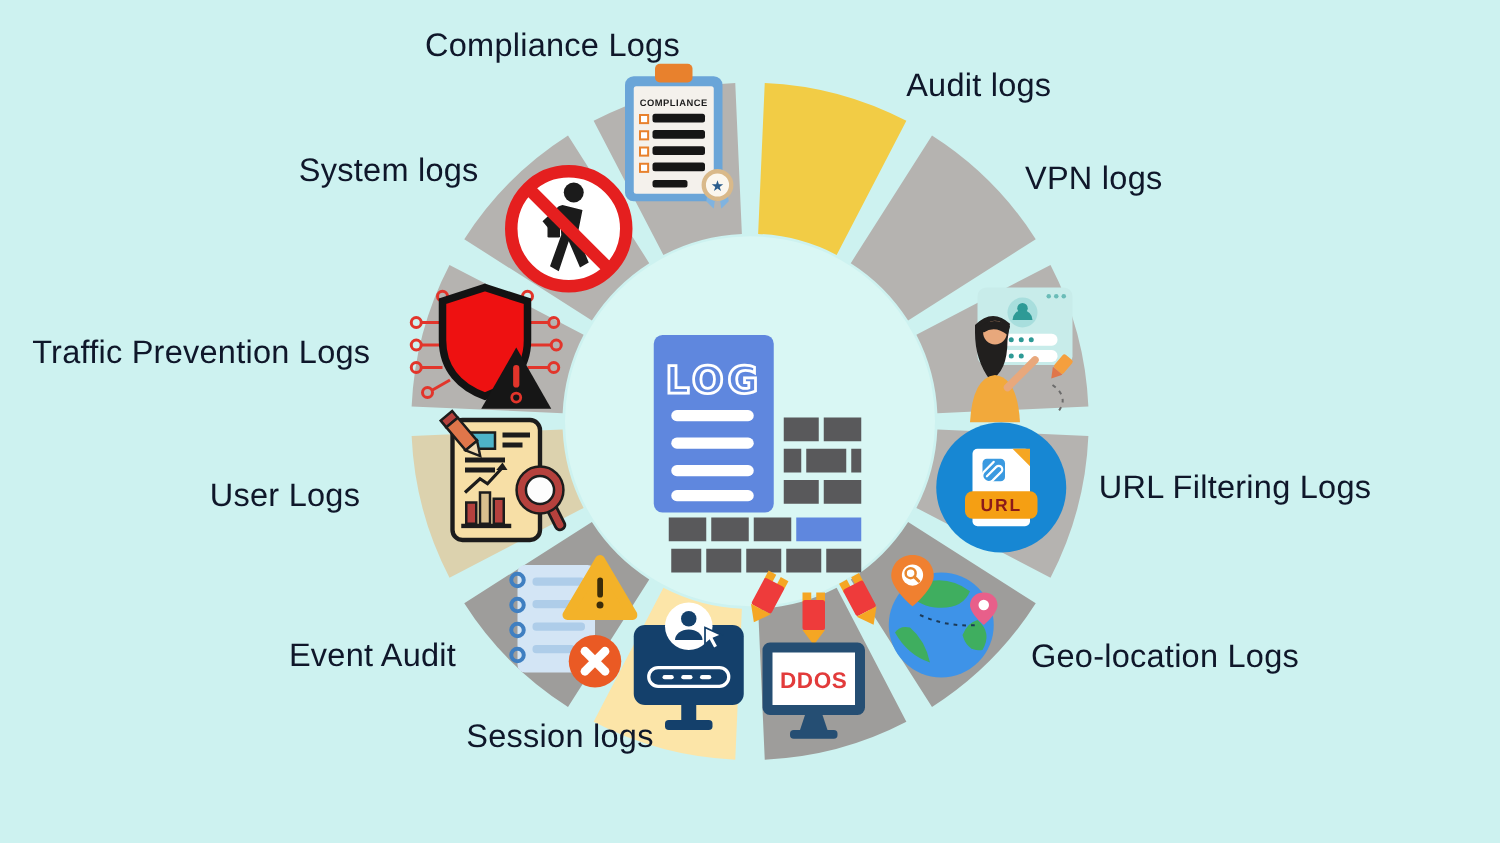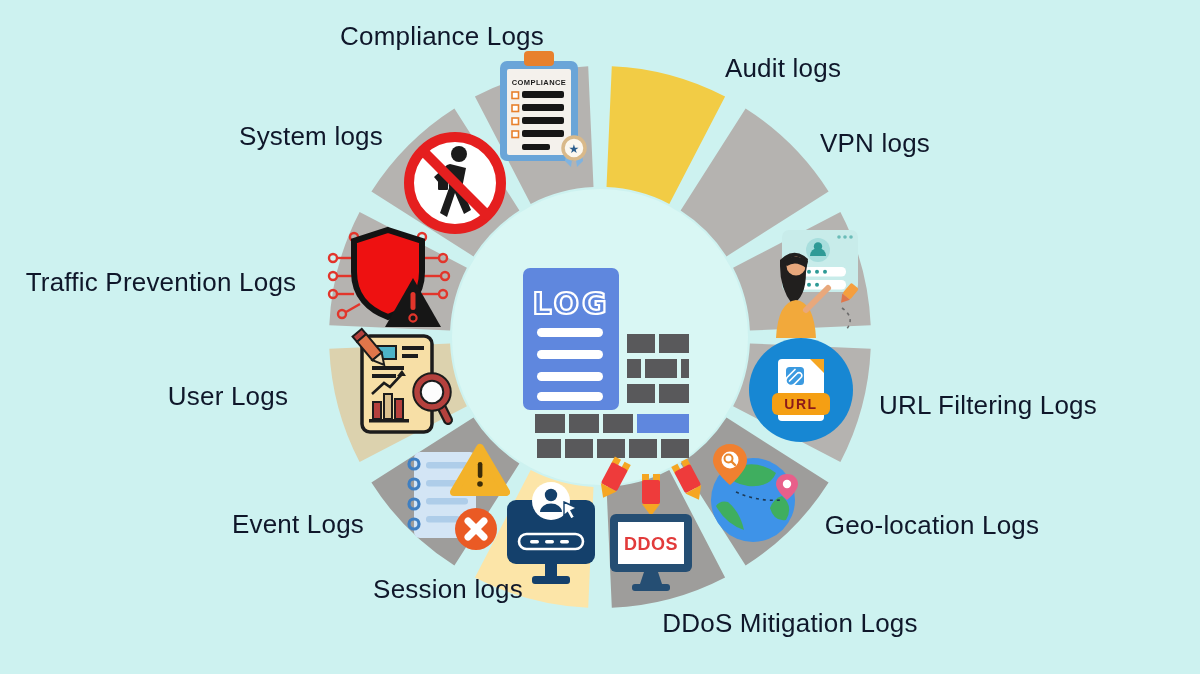--- a/index.html
+++ b/index.html
@@ -309,22 +309,21 @@
         <path d="M48 34 L64 38 L60 58 L69 80 L62 84 L53 63 L45 87 L38 83 L47 58 L46 45 L37 53 L32 47 L45 35 Z"></path>
         <rect x="36" y="48" width="10" height="12" rx="1"></rect>
       </g>
       <rect x="6" y="48" width="94" height="10" fill="#e51f1f" transform="rotate(45 53 53)"></rect>
     </svg>
   </div>
 
   <div class="seg-label" style="left:442px;top:36px">Compliance Logs</div>
   <div class="seg-label" style="left:783px;top:68px">Audit logs</div>
   <div class="seg-label" style="left:875px;top:143px">VPN logs</div>
-  <div class="seg-label" style="left:988px;top:405px">URL Filtering Logs</div>
+  <div class="seg-label" style="left:988px;top:390px">URL Filtering Logs</div>
   <div class="seg-label" style="left:932px;top:525px">Geo-location Logs</div>
-  <div class="seg-label" style="left:790px;top:623px">DDoS Mitigation Logs</div>
   <div class="seg-label" style="left:448px;top:589px">Session logs</div>
-  <div class="seg-label" style="left:298px;top:524px">Event Logs</div>
+  <div class="seg-label" style="left:298px;top:524px">Event Audit</div>
   <div class="seg-label" style="left:228px;top:396px">User Logs</div>
   <div class="seg-label" style="left:161px;top:282px">Traffic Prevention Logs</div>
   <div class="seg-label" style="left:311px;top:136px">System logs</div>
 
 </div>
 
 </body></html>

